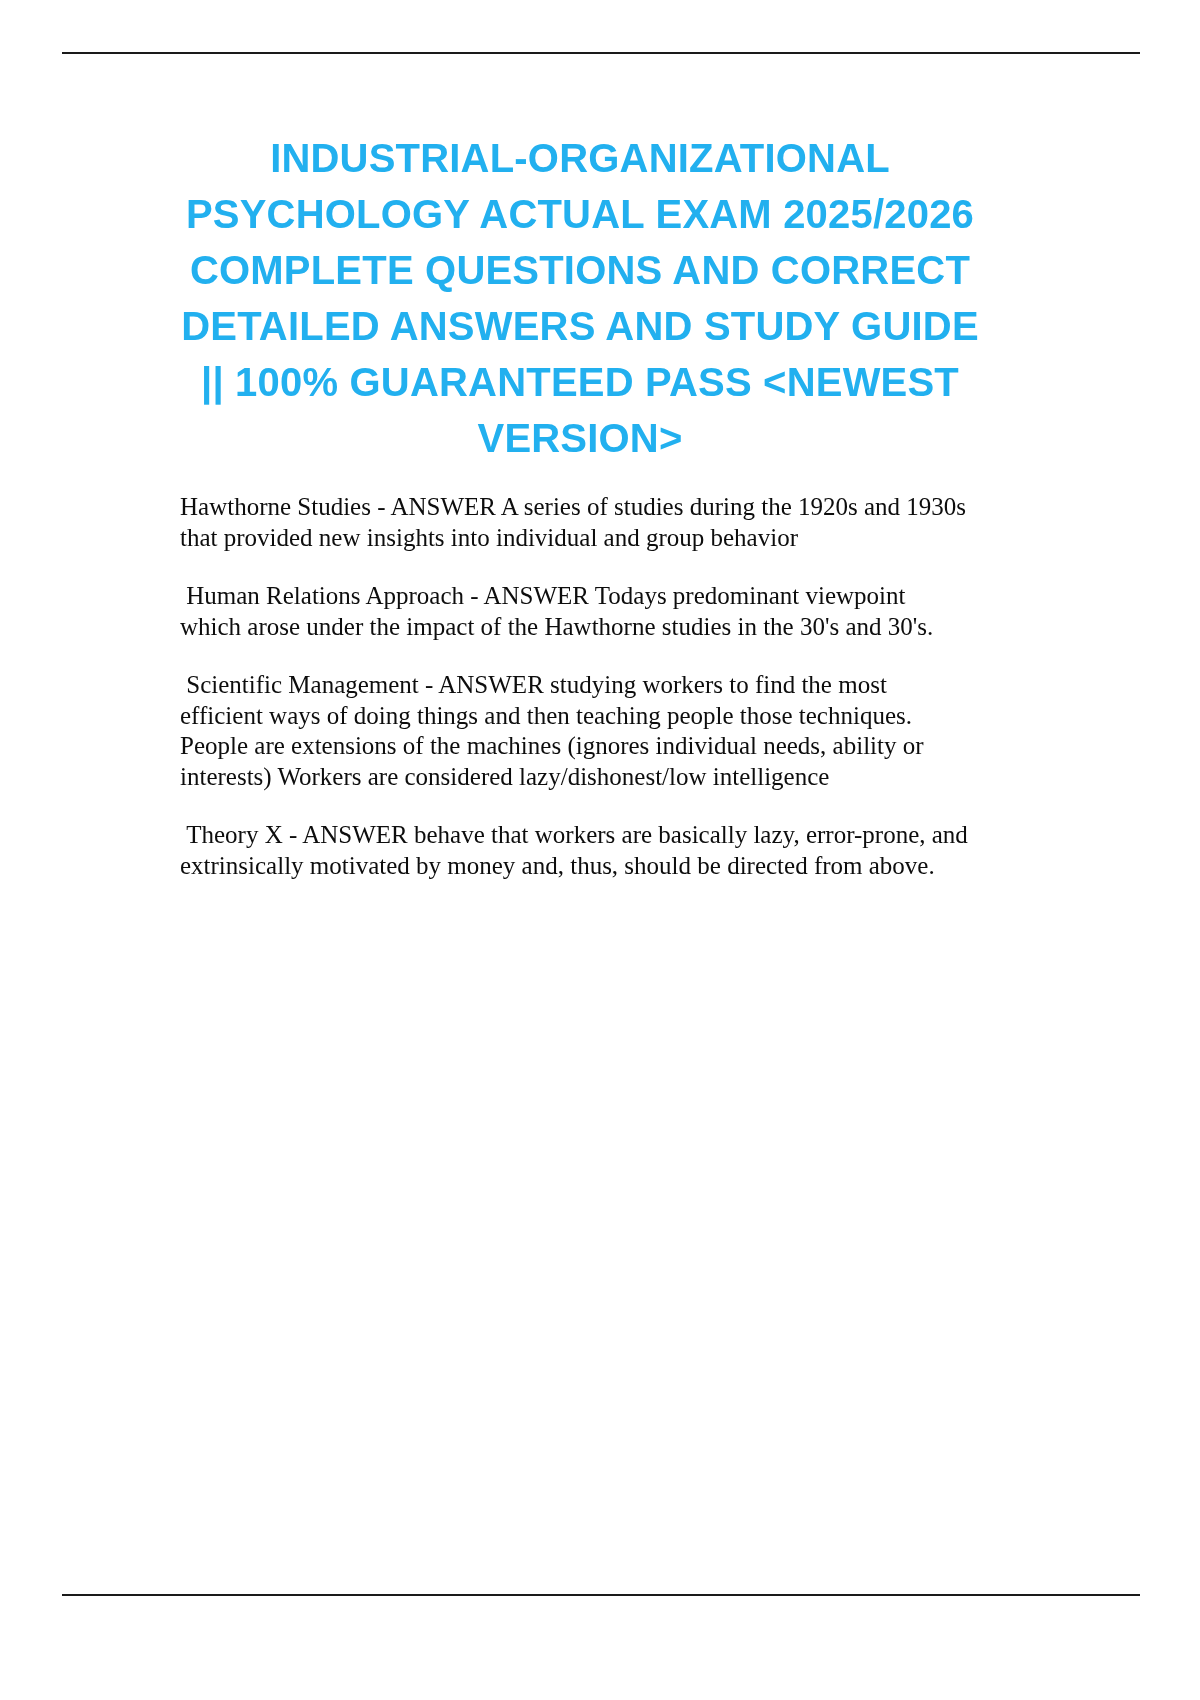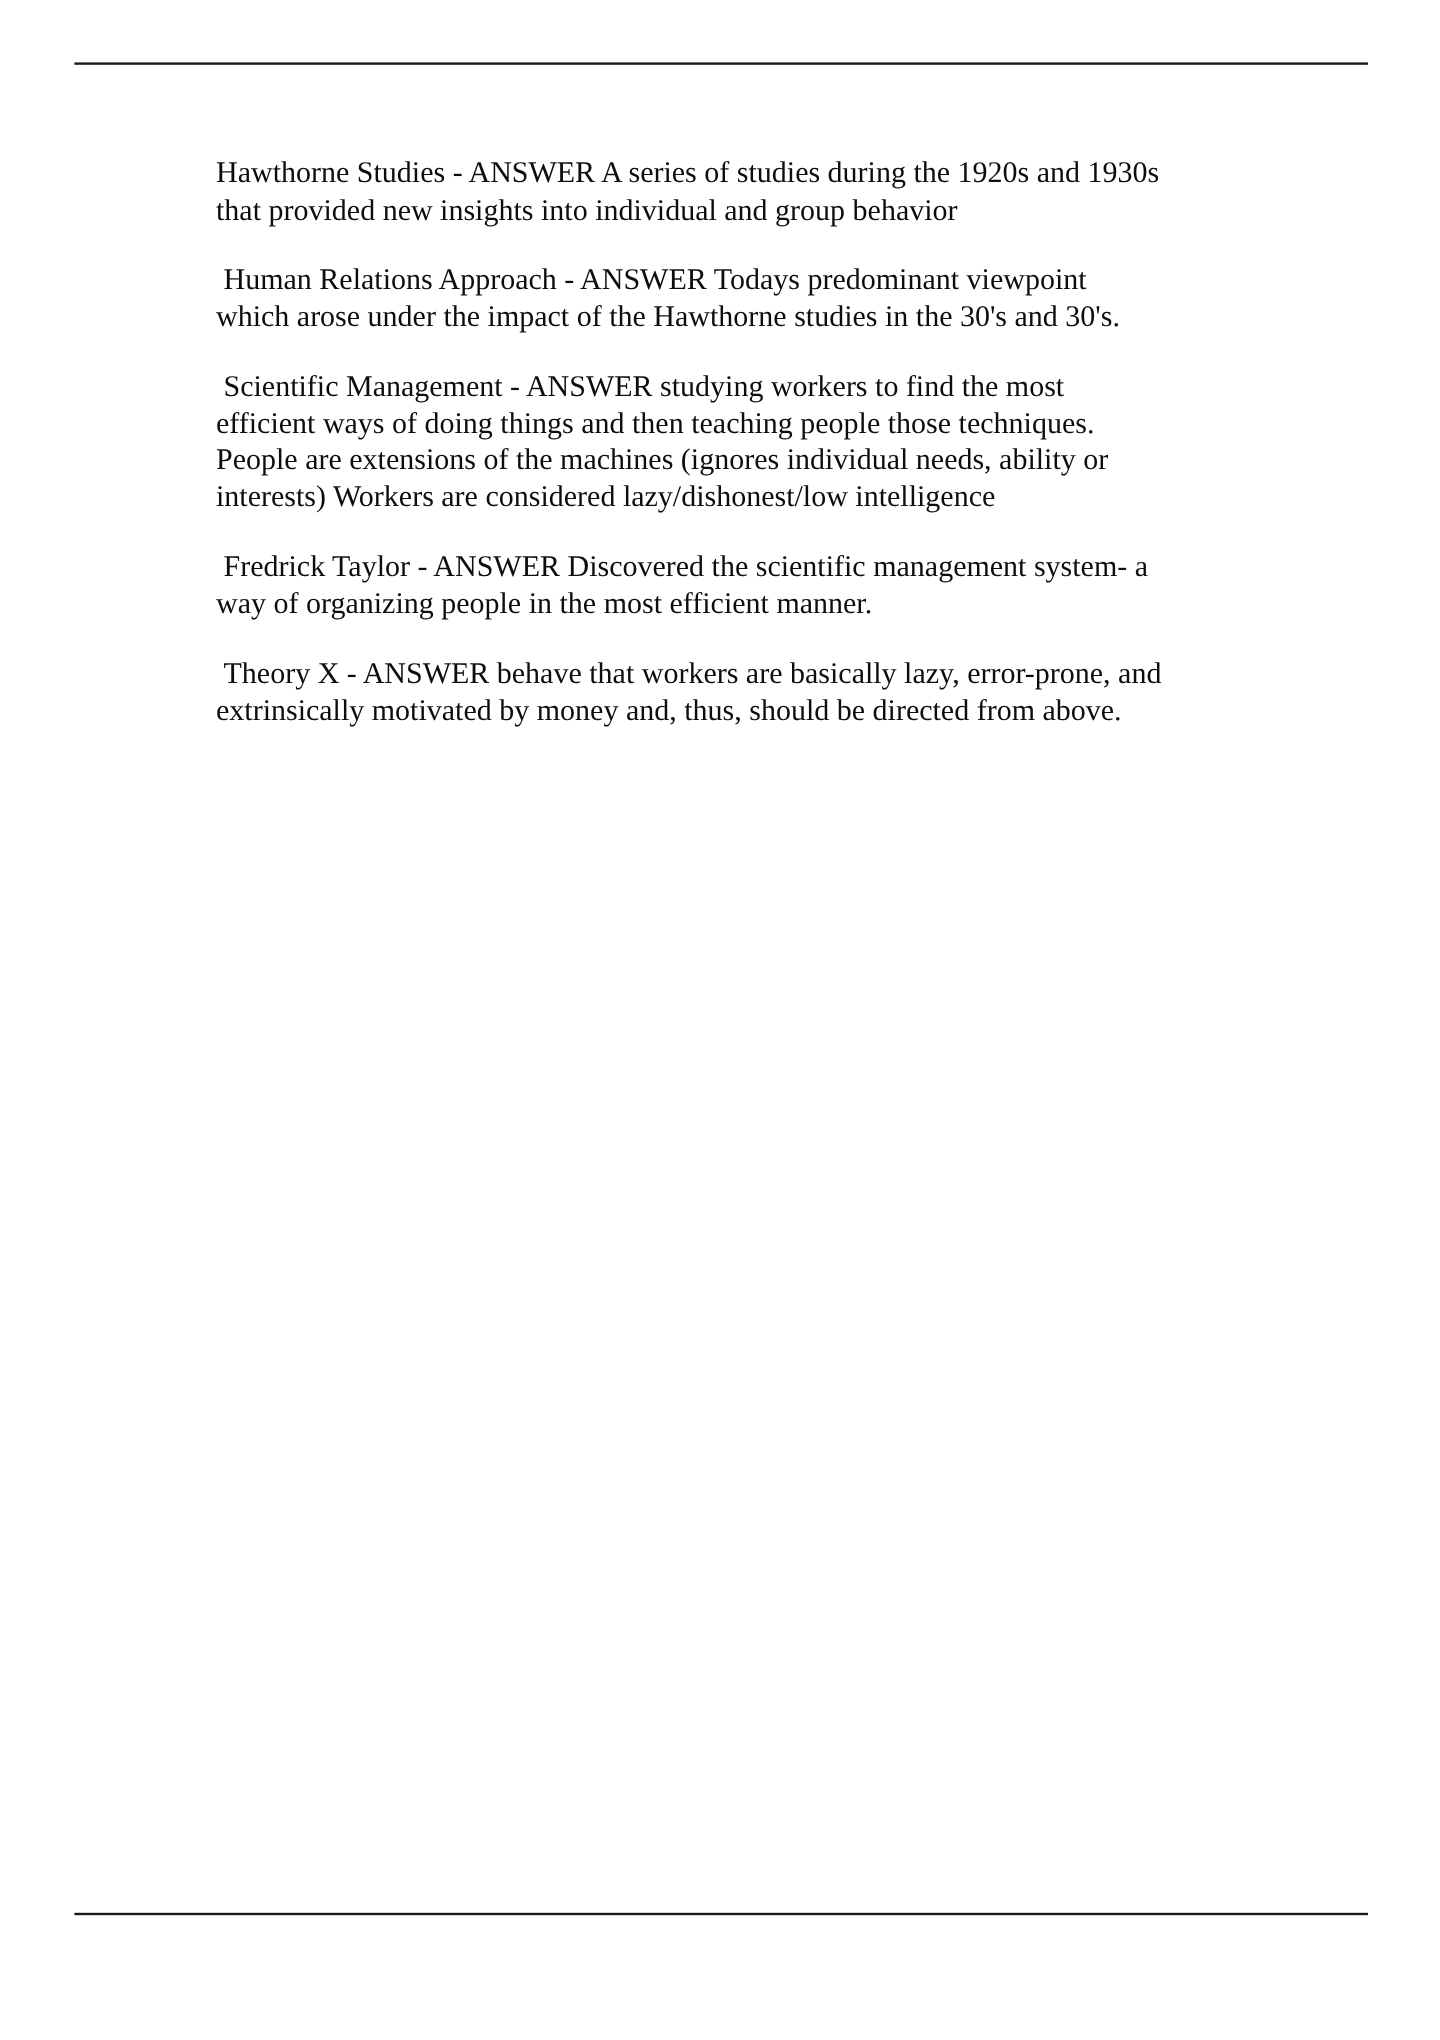--- a/index.html
+++ b/index.html
@@ -70,25 +70,25 @@
   }
 </style>
 </head>
 <body>
 
 <div class="page">
 
   <div class="rule rule-top"></div>
 
   <div class="content">
+    <h1 class="doc-title">INDUSTRIAL-ORGANIZATIONAL PSYCHOLOGY ACTUAL EXAM 2025/2026 COMPLETE QUESTIONS AND CORRECT DETAILED ANSWERS AND STUDY GUIDE || 100% GUARANTEED PASS &lt;NEWEST VERSION&gt;</h1>
 
     <div class="body-text">
       <p class="entry">Hawthorne Studies - ANSWER A series of studies during the 1920s and 1930s that provided new insights into individual and group behavior</p>
       <p class="entry"> Human Relations Approach - ANSWER Todays predominant viewpoint which arose under the impact of the Hawthorne studies in the 30's and 30's.</p>
       <p class="entry"> Scientific Management - ANSWER studying workers to find the most efficient ways of doing things and then teaching people those techniques. People are extensions of the machines (ignores individual needs, ability or interests) Workers are considered lazy/dishonest/low intelligence</p>
-      <p class="entry"> Fredrick Taylor - ANSWER Discovered the scientific management system- a way of organizing people in the most efficient manner.</p>
       <p class="entry"> Theory X - ANSWER behave that workers are basically lazy, error-prone, and extrinsically motivated by money and, thus, should be directed from above.</p>
     </div>
   </div>
 
   <div class="rule rule-bottom"></div>
 
 </div>
 
 </body></html>

